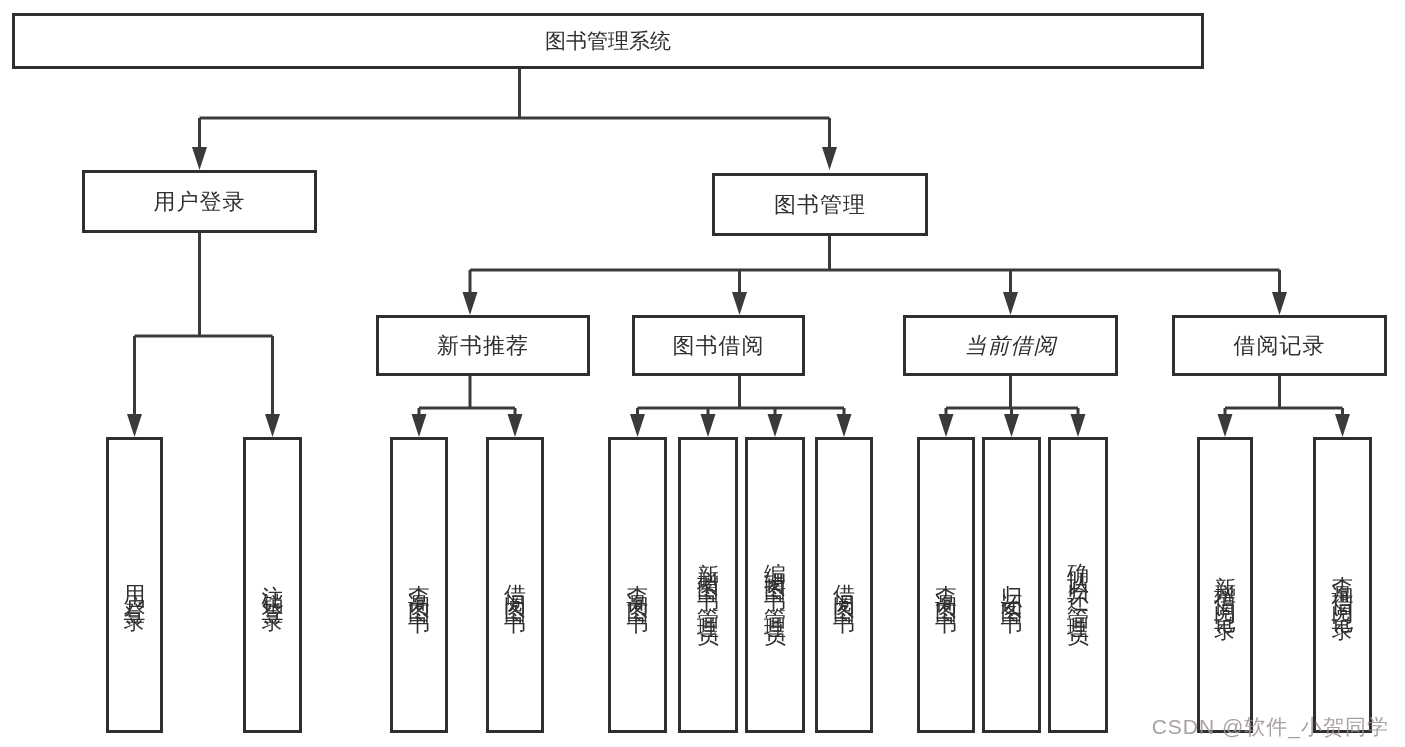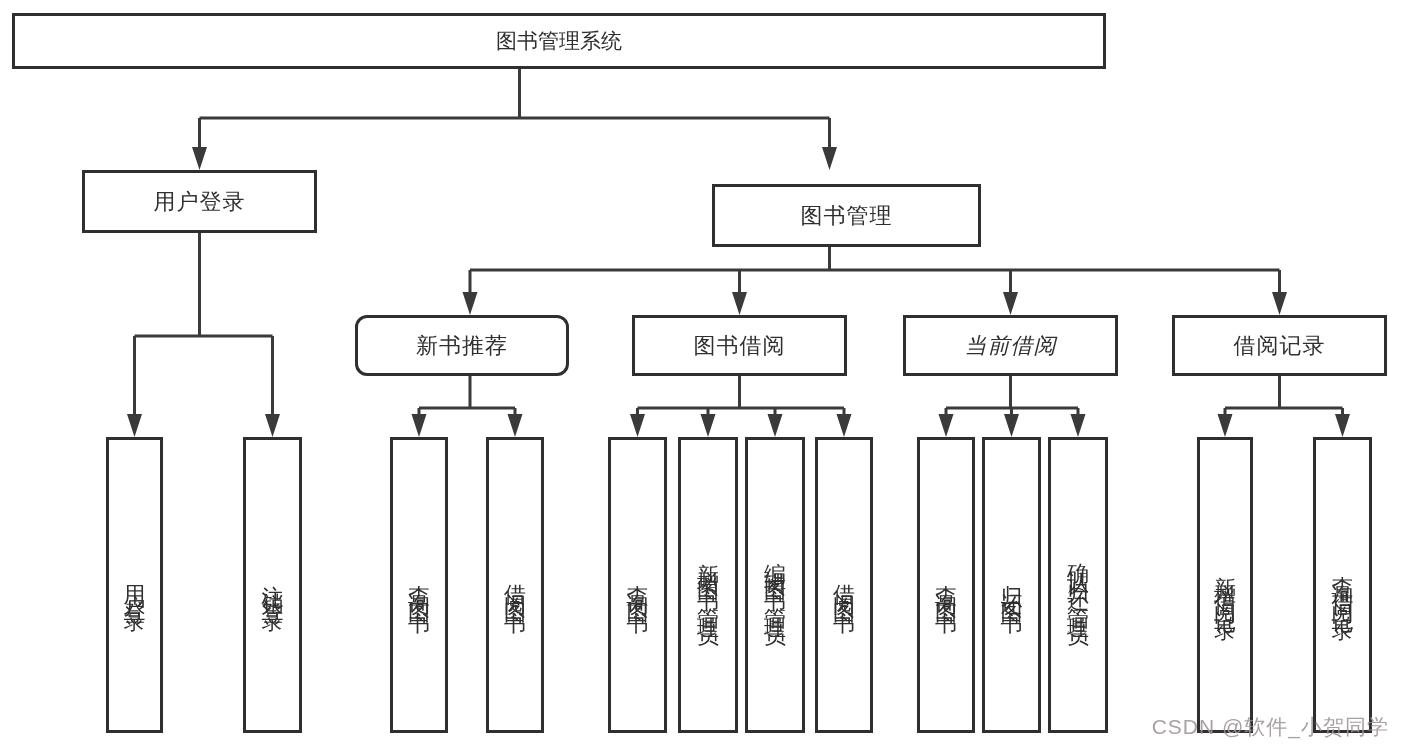--- a/index.html
+++ b/index.html
@@ -106,27 +106,27 @@
       M700.5 414 L715.5 414 L708 437 Z
       M767.5 414 L782.5 414 L775 437 Z
       M836.5 414 L851.5 414 L844 437 Z
       M938.5 414 L953.5 414 L946 437 Z
       M1004 414 L1019 414 L1011.5 437 Z
       M1070.5 414 L1085.5 414 L1078 437 Z
       M1217.5 414 L1232.5 414 L1225 437 Z
       M1335 414 L1350 414 L1342.5 437 Z"></path>
   </svg>
 
-  <div class="node root-node" style="left:12px; top:13px; width:1094px; height:56px;">图书管理系统</div>
+  <div class="node root-node" style="left:12px; top:13px; width:1192px; height:56px;">图书管理系统</div>
 
   <div class="node h-node" style="left:82px; top:170px; width:235px; height:63px;">用户登录</div>
-  <div class="node h-node" style="left:712px; top:184px; width:269px; height:63px;">图书管理</div>
+  <div class="node h-node" style="left:712px; top:173px; width:216px; height:63px;">图书管理</div>
 
-  <div class="node h-node" style="left:355px; top:315px; width:214px; height:61px;border-radius:12px;">新书推荐</div>
-  <div class="node h-node" style="left:632px; top:315px; width:215px; height:61px;">图书借阅</div>
+  <div class="node h-node" style="left:376px; top:315px; width:214px; height:61px;">新书推荐</div>
+  <div class="node h-node" style="left:632px; top:315px; width:173px; height:61px;">图书借阅</div>
   <div class="node h-node" style="left:903px; top:315px; width:215px; height:61px;font-style:italic;">当前借阅</div>
   <div class="node h-node" style="left:1172px; top:315px; width:215px; height:61px;">借阅记录</div>
 
   <div class="node leaf-node" style="left:106px; top:437px; width:57px; height:296px;">
     <span class="vtext">用户登录</span>
   </div>
   <div class="node leaf-node" style="left:243px; top:437px; width:59px; height:296px;">
     <span class="vtext">注销登录</span>
   </div>
   <div class="node leaf-node" style="left:390px; top:437px; width:58px; height:296px;">

